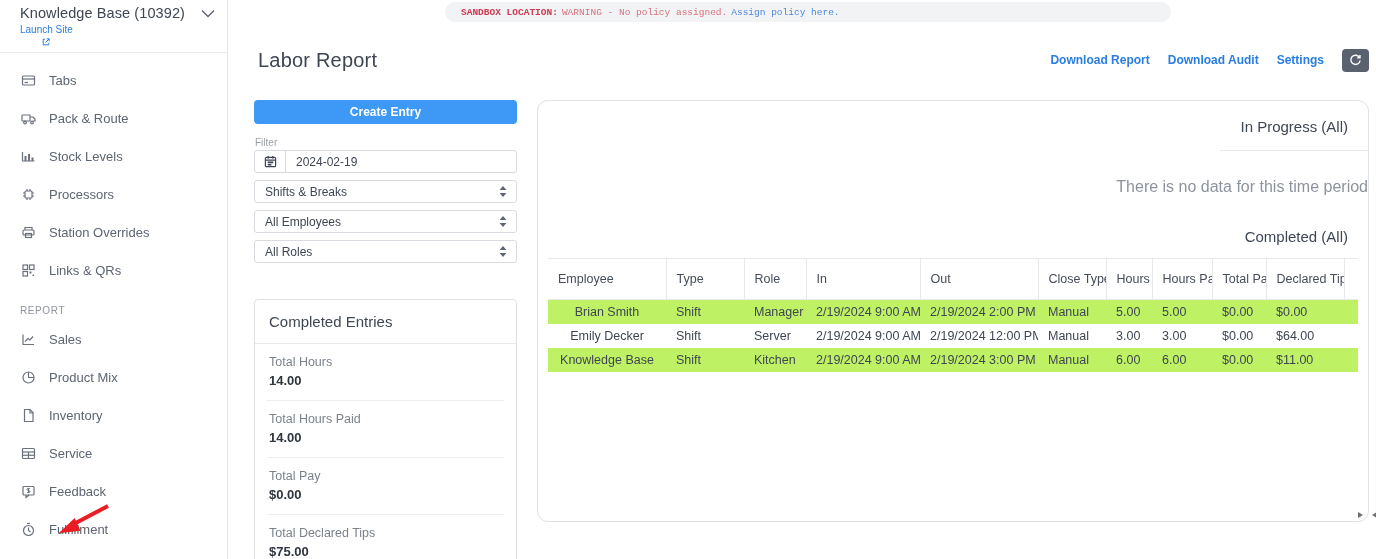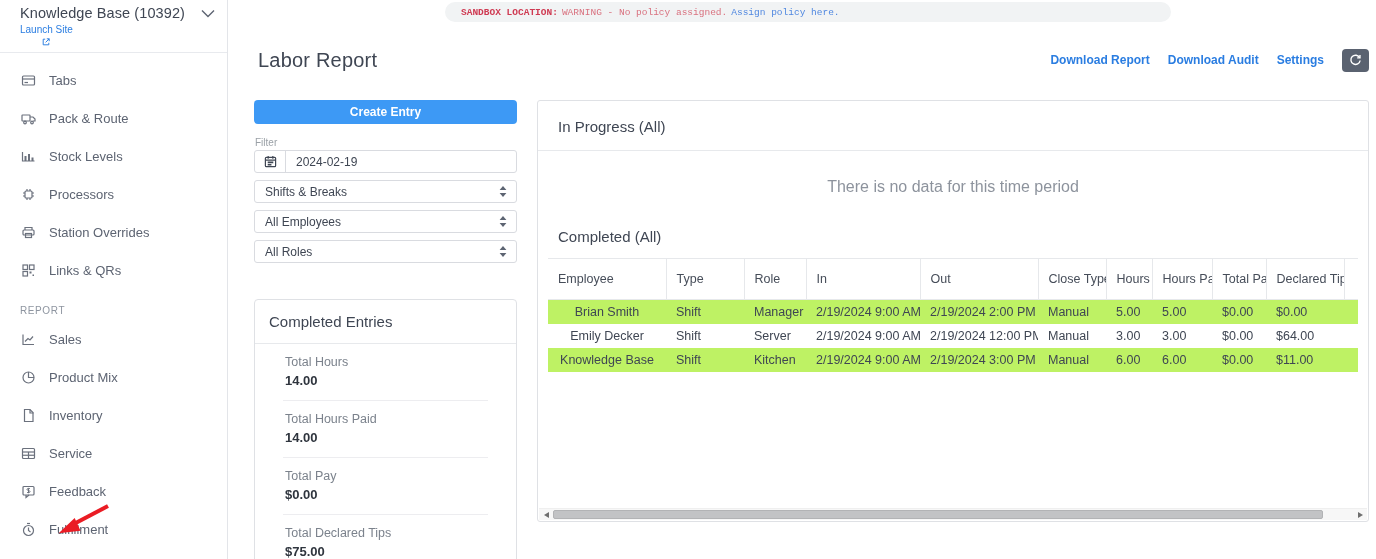--- a/index.html
+++ b/index.html
@@ -92,30 +92,30 @@
   .select {
     margin-top: 7px; height: 23px;
     border: 1px solid #d9dbe0; border-radius: 3px; background: #fff;
     display: flex; align-items: center; justify-content: space-between;
     padding: 0 9px 0 10px; font-size: 12px; color: #3f4653; cursor: pointer;
   }
   .updown { color: #5d6472; display: inline-flex; }
 
   .summary-card { margin-top: 36px; border: 1px solid #dfe1e5; border-radius: 4px; background: #fff; }
   .summary-head { padding: 13px 14px; font-size: 15px; color: #3f4653; border-bottom: 1px solid #e7e9ec; }
-  .stat { margin: 0 28px; padding: 11px 2px 12px; border-bottom: 1px solid #ededf0; }
+  .stat { margin: 0 12px; padding: 11px 2px 12px; border-bottom: 1px solid #ededf0; }
   .stat:last-child { border-bottom: none; }
   .stat-label { font-size: 12.5px; color: #7b828c; }
   .stat-value { font-size: 13px; font-weight: bold; color: #2f353e; margin-top: 4px; }
 
   
   .right-col { flex: 1; }
   .report-panel {
-    border: 1px solid #dfe1e5; border-radius: 3px; background: #fff;
-    height: 422px; display: flex; flex-direction: column; position: relative;
+    border: 1px solid #dfe1e5; border-radius: 11px; background: #fff;
+    height: 422px; display: flex; flex-direction: column; position: relative; align-items: flex-end;
   }
   .panel-section-head { padding: 17px 20px 15px; font-size: 15px; color: #3f4653; border-bottom: 1px solid #e7e9ec; }
   .empty-state { text-align: center; color: #8d939d; font-size: 16px; padding: 27px 0 32px; }
   .completed-head { padding: 0 20px 13px; font-size: 15px; color: #3f4653; }
   .table-wrap { margin: 0 10px; overflow: hidden; }
   table.shift-table { border-collapse: collapse; table-layout: fixed; width: 100%; }
   .shift-table th {
     font-size: 12.5px; font-weight: normal; color: #464d59; text-align: left;
     padding: 13px 10px; border-top: 1px solid #e6e8eb; border-bottom: 1px solid #e6e8eb;
     border-right: 1px solid #e6e8eb; background: #fff; white-space: nowrap; overflow: hidden;

